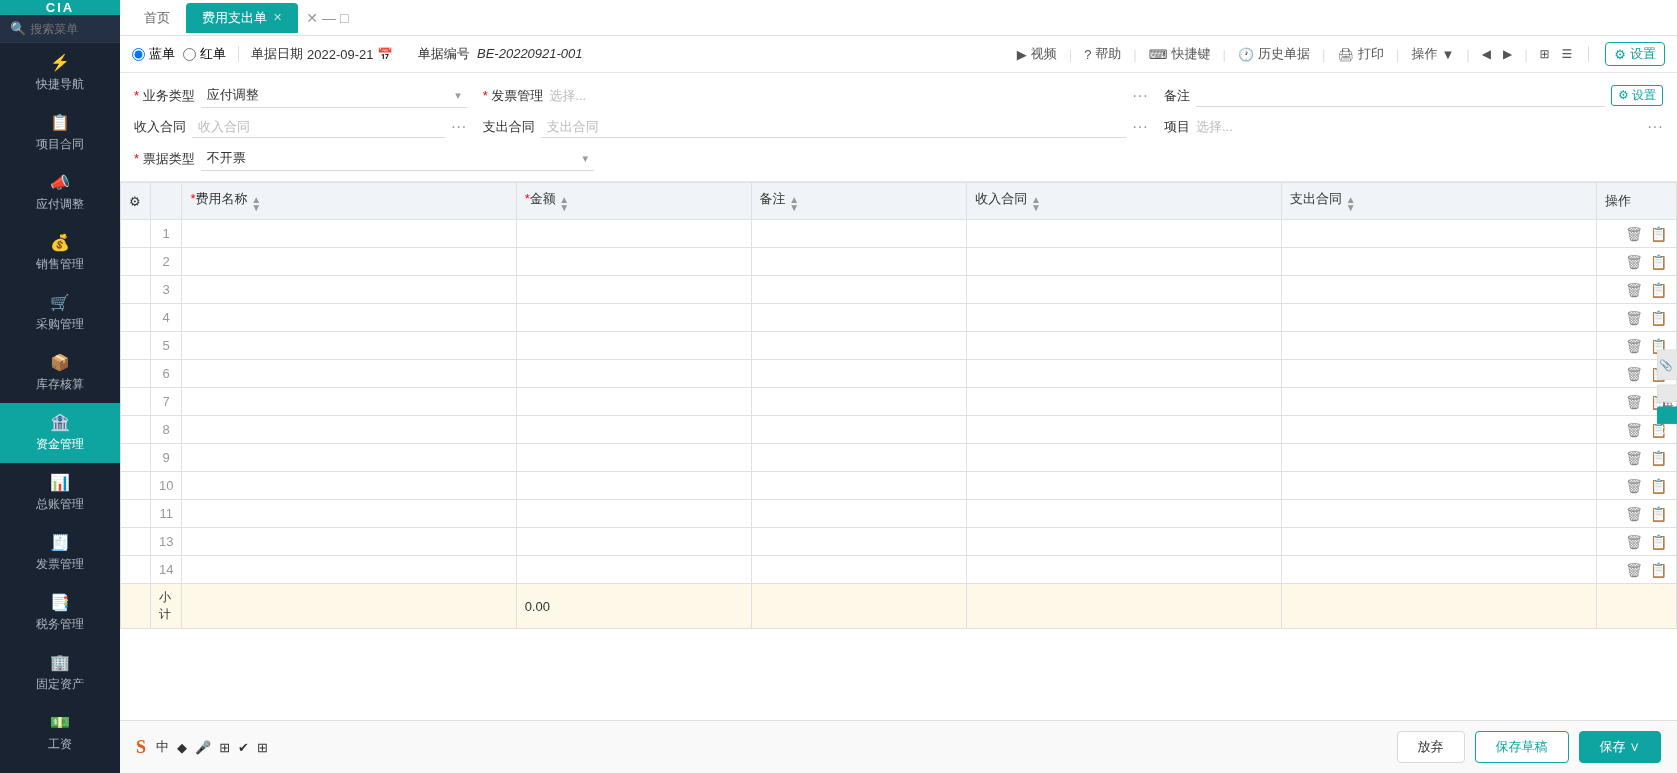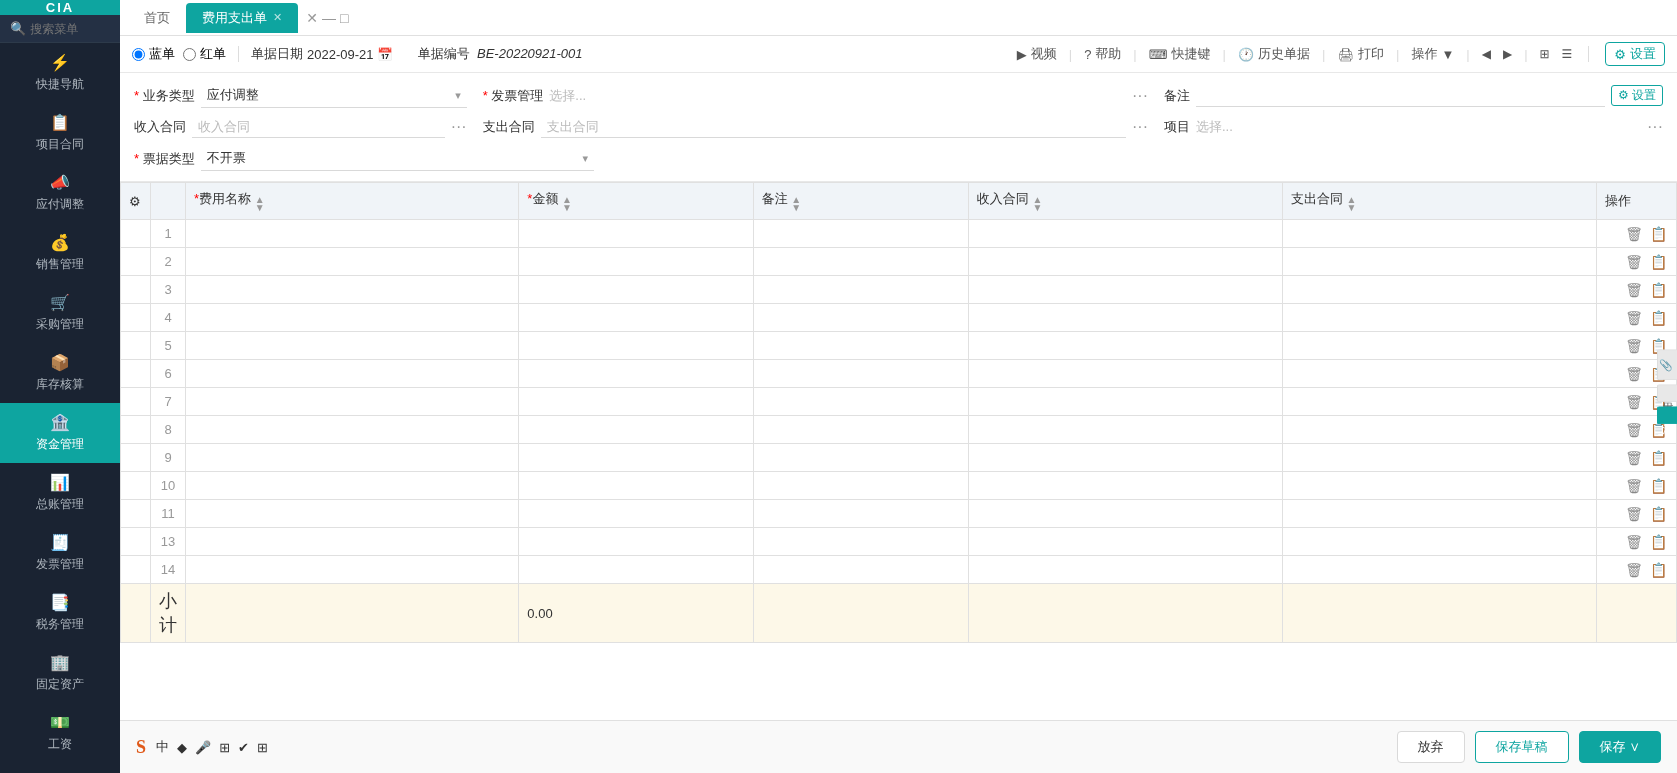--- a/index.html
+++ b/index.html
@@ -217,21 +217,21 @@
       border: 1px solid #e0e0e0;
       color: #333;
       height: 28px;
     }
     .data-table .row-num { color: #999; text-align: center; width: 30px; }
     .data-table .op-cell { text-align: right; white-space: nowrap; }
     .sort-icon { color: #999; font-size: 10px; cursor: pointer; display: inline-flex; flex-direction: column; line-height: 0.8; }
     .col-gear { width: 30px; text-align: center; }
     .op-icon { cursor: pointer; color: #888; font-size: 14px; margin-left: 4px; }
     .subtotal-row td { background: #fdf8e8 !important; font-weight: normal; color: #333; }
-    .subtotal-label { color: #666; font-size: 18px; }
+    .subtotal-label { color: #666; font-size: 12px; }
     .subtotal-value { color: #e67e00; font-weight: bold; }
 
     
     .bottom-bar {
       background: #f9f9f9;
       border-top: 1px solid #e0e0e0;
       padding: 10px 16px;
       display: flex;
       align-items: center;
     }

